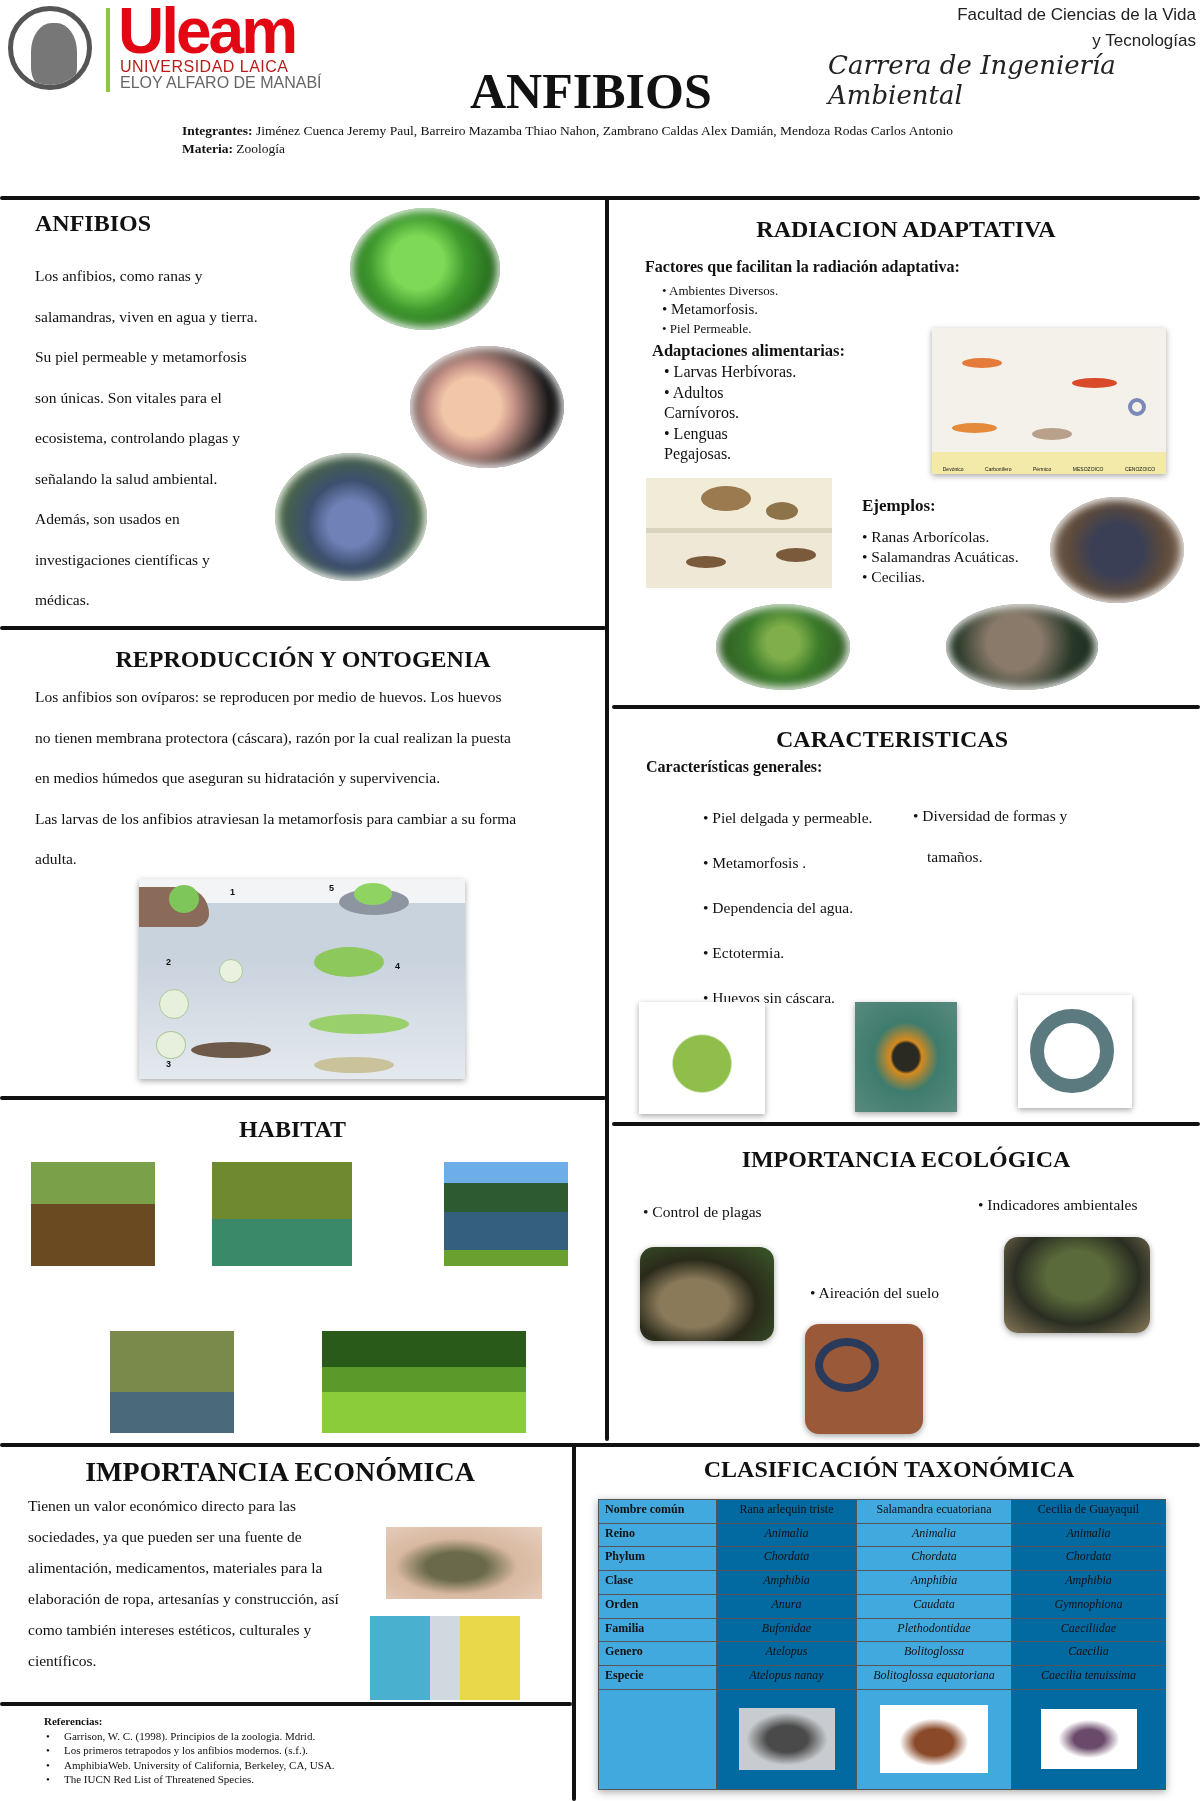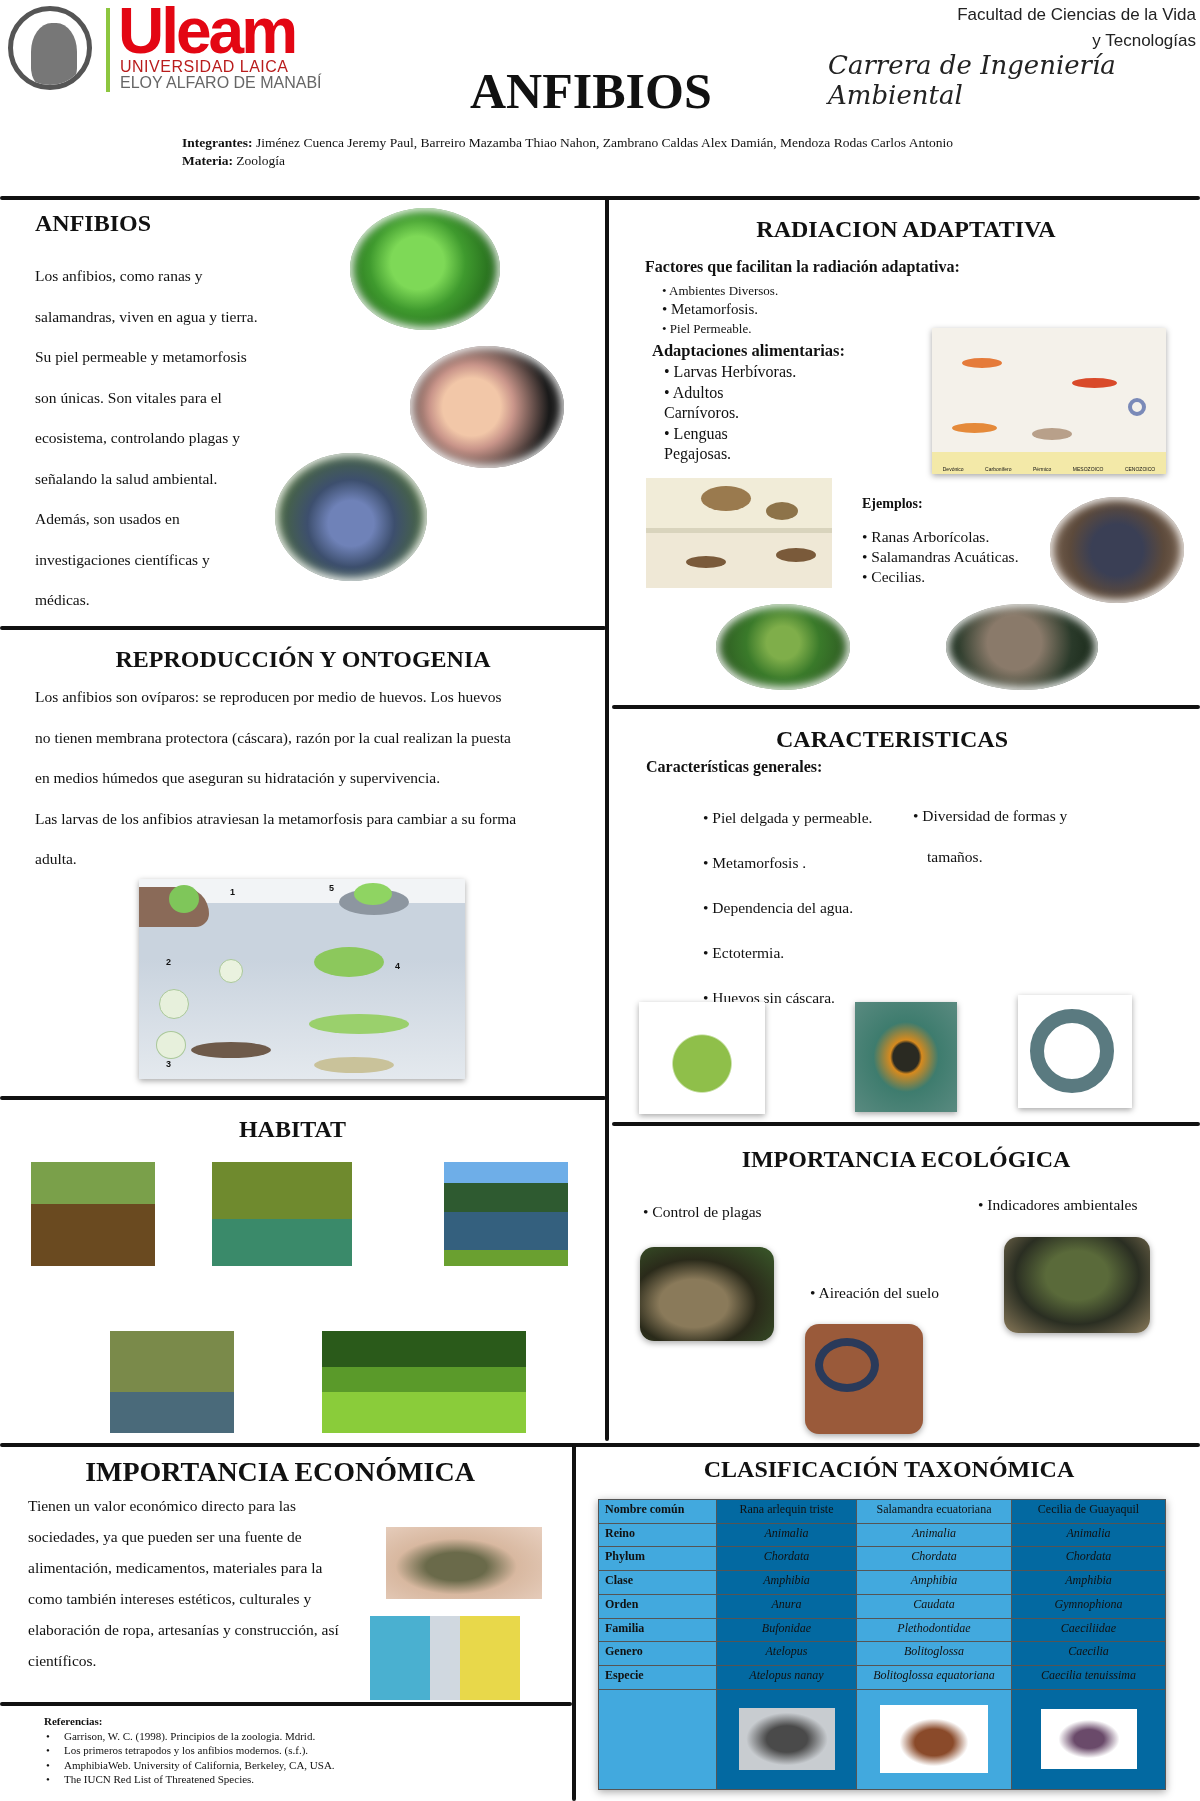--- a/index.html
+++ b/index.html
@@ -18,21 +18,21 @@
   
   .logo-circle { position: absolute; left: 8px; top: 6px; width: 84px; height: 84px; border-radius: 50%; border: 5px solid #555; background: #fff; overflow: hidden; }
   .logo-face { position: absolute; left: 18px; top: 12px; width: 46px; height: 64px; background: #777; border-radius: 45% 45% 30% 30%; }
   .logo-bar { position: absolute; left: 106px; top: 8px; width: 4px; height: 84px; background: #8dc63f; }
   .uleam { position: absolute; left: 118px; top: -6px; font-family: "Liberation Sans", sans-serif; font-weight: bold; font-size: 64px; color: #e30613; letter-spacing: -3px; }
   .uni1 { position: absolute; left: 120px; top: 58px; font-family: "Liberation Sans", sans-serif; font-size: 16px; color: #b91c1c; letter-spacing: 0.5px; }
   .uni2 { position: absolute; left: 120px; top: 74px; font-family: "Liberation Sans", sans-serif; font-size: 16px; color: #666; }
   .fac { position: absolute; right: 4px; top: 2px; text-align: right; font-family: "Liberation Sans", sans-serif; font-size: 17px; line-height: 26px; color: #222; }
   .carrera { position: absolute; left: 828px; top: 50px; font-family: "DejaVu Serif", serif; font-style: italic; font-size: 26px; color: #222; }
   .main-title { position: absolute; left: 470px; top: 62px; font-size: 50px; font-weight: bold; font-family: "Liberation Serif", serif; }
-  .meta { position: absolute; left: 182px; top: 134px; font-size: 13.5px; line-height: 18px; }
+  .meta { position: absolute; left: 182px; top: 122px; font-size: 13.5px; line-height: 18px; }
   .meta b { font-weight: bold; }
   
   .tax { position: absolute; left: 598px; top: 1499px; width: 568px; height: 291px; border-collapse: collapse; font-size: 12px; box-shadow: 0 2px 8px rgba(0,0,0,0.35); }
   .tax td { border: 1px solid #555; padding: 2px 6px; vertical-align: top; height: 23.7px; }
   .tax td.hd { font-weight: bold; text-align: left; }
   .tax td.val { text-align: center; font-style: italic; }
   .tax td.nc { font-style: normal; }
   .b { background: #42a9de; }
   .o { background: #0369a1; }
   .refs { position: absolute; left: 44px; top: 1714px; font-size: 11px; line-height: 14.5px; }
@@ -120,21 +120,21 @@
         <span>MESOZOICO</span>
         <span>CENOZOICO</span>
     </div>
   </div>
   <div class="pic" style="left:646px;top:478px;width:186px;height:110px;background:linear-gradient(#f1ecd8 0 45%,#d9d4bd 45% 50%,#efe8d6 50% 100%);">
     <div class="abs" style="left:55px;top:8px;width:50px;height:25px;border-radius:50%;background:#9a7a4e;"></div>
     <div class="abs" style="left:120px;top:24px;width:32px;height:18px;border-radius:50%;background:#8d7349;"></div>
     <div class="abs" style="left:130px;top:70px;width:40px;height:14px;border-radius:50%;background:#7a5a3a;"></div>
     <div class="abs" style="left:40px;top:78px;width:40px;height:12px;border-radius:50%;background:#7a5a3a;"></div>
   </div>
-  <div class="abs" style="left:862px;top:496px;font-size:14px;font-weight:bold;text-align:center;">Ejemplos:</div>
+  <div class="abs" style="left:862px;top:496px;font-size:17px;font-weight:bold;text-align:center;">Ejemplos:</div>
   <ul class="bul abs" style="left:862px;top:527px;font-size:15.5px;line-height:20px;">
     <li>Ranas Arborícolas.</li>
     <li>Salamandras Acuáticas.</li>
     <li>Cecilias.</li>
   </ul>
   <div class="pic oval" style="left:1050px;top:497px;width:134px;height:106px;background:radial-gradient(circle at 50% 50%,#3a3f55 0 30%,#5c4a3c 55%,#7a6350 80%);"></div>
   <div class="pic oval" style="left:716px;top:604px;width:134px;height:86px;background:radial-gradient(circle at 50% 45%,#7fae4a 0 20%,#3a7a2a 45%,#2e5a22 80%);"></div>
   <div class="pic oval" style="left:946px;top:604px;width:152px;height:86px;background:radial-gradient(circle at 45% 45%,#8a7a6a 0 28%,#2a3a2a 60%,#1a2a1a 85%);"></div>
 </section>
 
@@ -208,22 +208,22 @@
   </div>
   <div class="pic rounded rect-shadow" style="left:1004px;top:1237px;width:146px;height:96px;background:radial-gradient(ellipse at 50% 40%,#5a6a3a 0 30%,#2a2e22 60%,#8a7a5a 100%);"></div>
 </section>
 
 <section>
   <div class="sec-title" style="left:0;top:1456px;width:560px;font-size:28px;">IMPORTANCIA ECONÓMICA</div>
   <div class="abs" style="left:28px;top:1490px;font-size:15.5px;line-height:31px;">
     <div>Tienen un valor económico directo para las</div>
     <div>sociedades, ya que pueden ser una fuente de</div>
     <div>alimentación, medicamentos, materiales para la</div>
+    <div>elaboración de ropa, artesanías y construcción, así</div>
     <div>como también intereses estéticos, culturales y</div>
-    <div>elaboración de ropa, artesanías y construcción, así</div>
     <div>científicos.</div>
   </div>
   <div class="pic" style="left:386px;top:1527px;width:156px;height:72px;background:radial-gradient(ellipse at 45% 55%,#6a6a4a 0 25%,#d8b8a0 50%,#e8d0c0 100%);"></div>
   <div class="pic" style="left:370px;top:1616px;width:150px;height:84px;background:linear-gradient(90deg,#4ab0d0 0 40%,#d0d8e0 40% 60%,#e8d84a 60% 100%);"></div>
 </section>
 
 <section class="refs">
   <div style="font-weight:bold;">Referencias:</div>
   <ul>
     <li>Garrison, W. C. (1998). Principios de la zoologia. Mdrid.</li>

